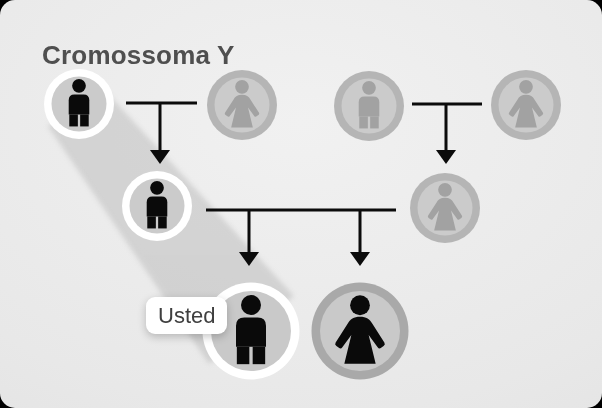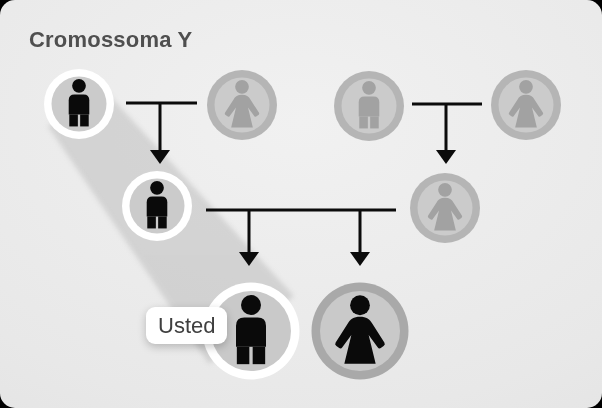--- a/index.html
+++ b/index.html
@@ -8,25 +8,25 @@
     background:#000000;
     font-family:"Liberation Sans", sans-serif;
   }
   .card{
     position:relative;width:602px;height:408px;
     border-radius:15px;overflow:hidden;
     background:radial-gradient(130% 130% at 50% 30%, #f1f1f1 0%, #e8e8e8 55%, #dddddd 100%);
   }
   .scene{position:absolute;left:0;top:0;}
   .title{
-    position:absolute;left:26px;top:24px;margin:3px;
-    font-size:22px;font-weight:700;color:#4f4f4f;letter-spacing:.2px;
+    position:absolute;left:26px;top:24px;margin:16px;
+    font-size:26px;font-weight:700;color:#4f4f4f;letter-spacing:.2px;
   }
   .badge{
-    position:absolute;left:146px;top:307px;height:37px;
+    position:absolute;left:146px;top:297px;height:37px;
     padding:0 12px;background:#ffffff;border-radius:9px;
     box-shadow:0 3px 8px rgba(0,0,0,.22);
     display:flex;align-items:center;
     font-size:22px;color:#3f3f3f;
   }
 </style>
 </head>
 <body>
 
 <div class="card">

